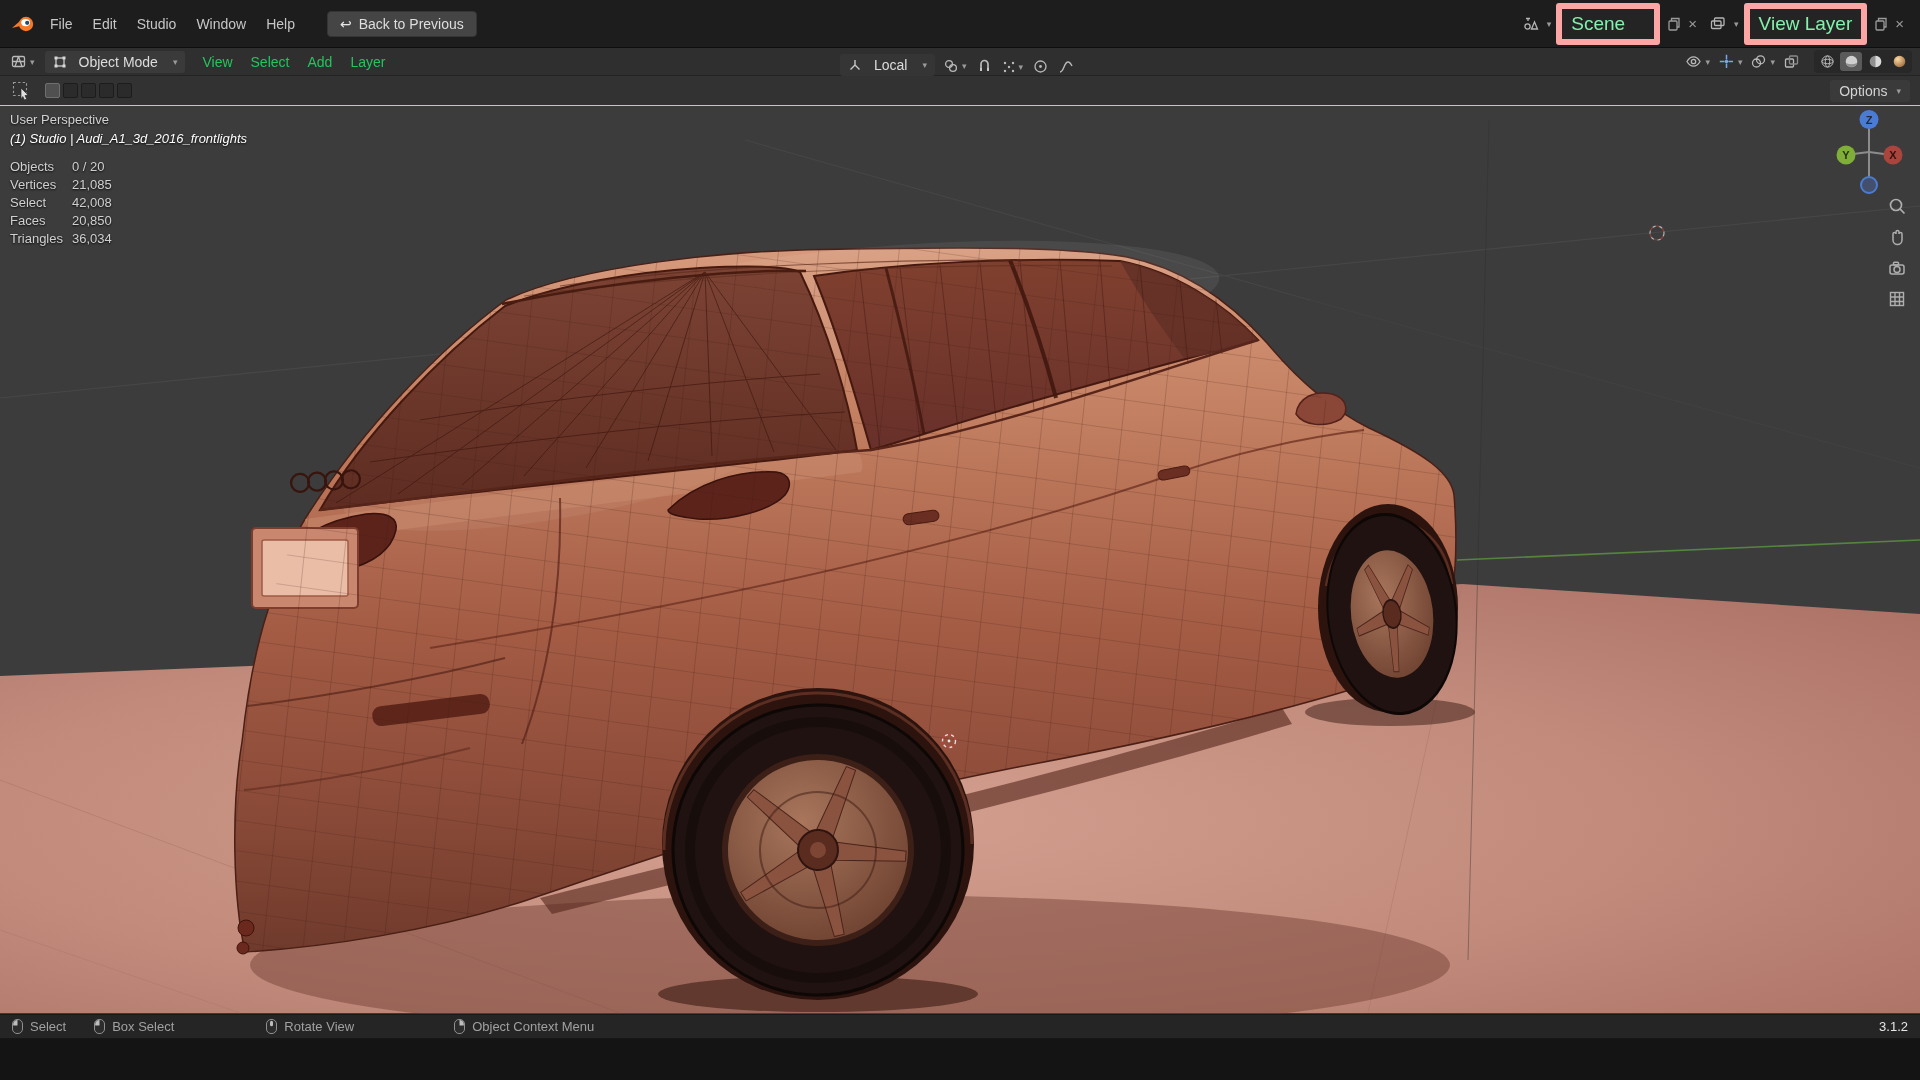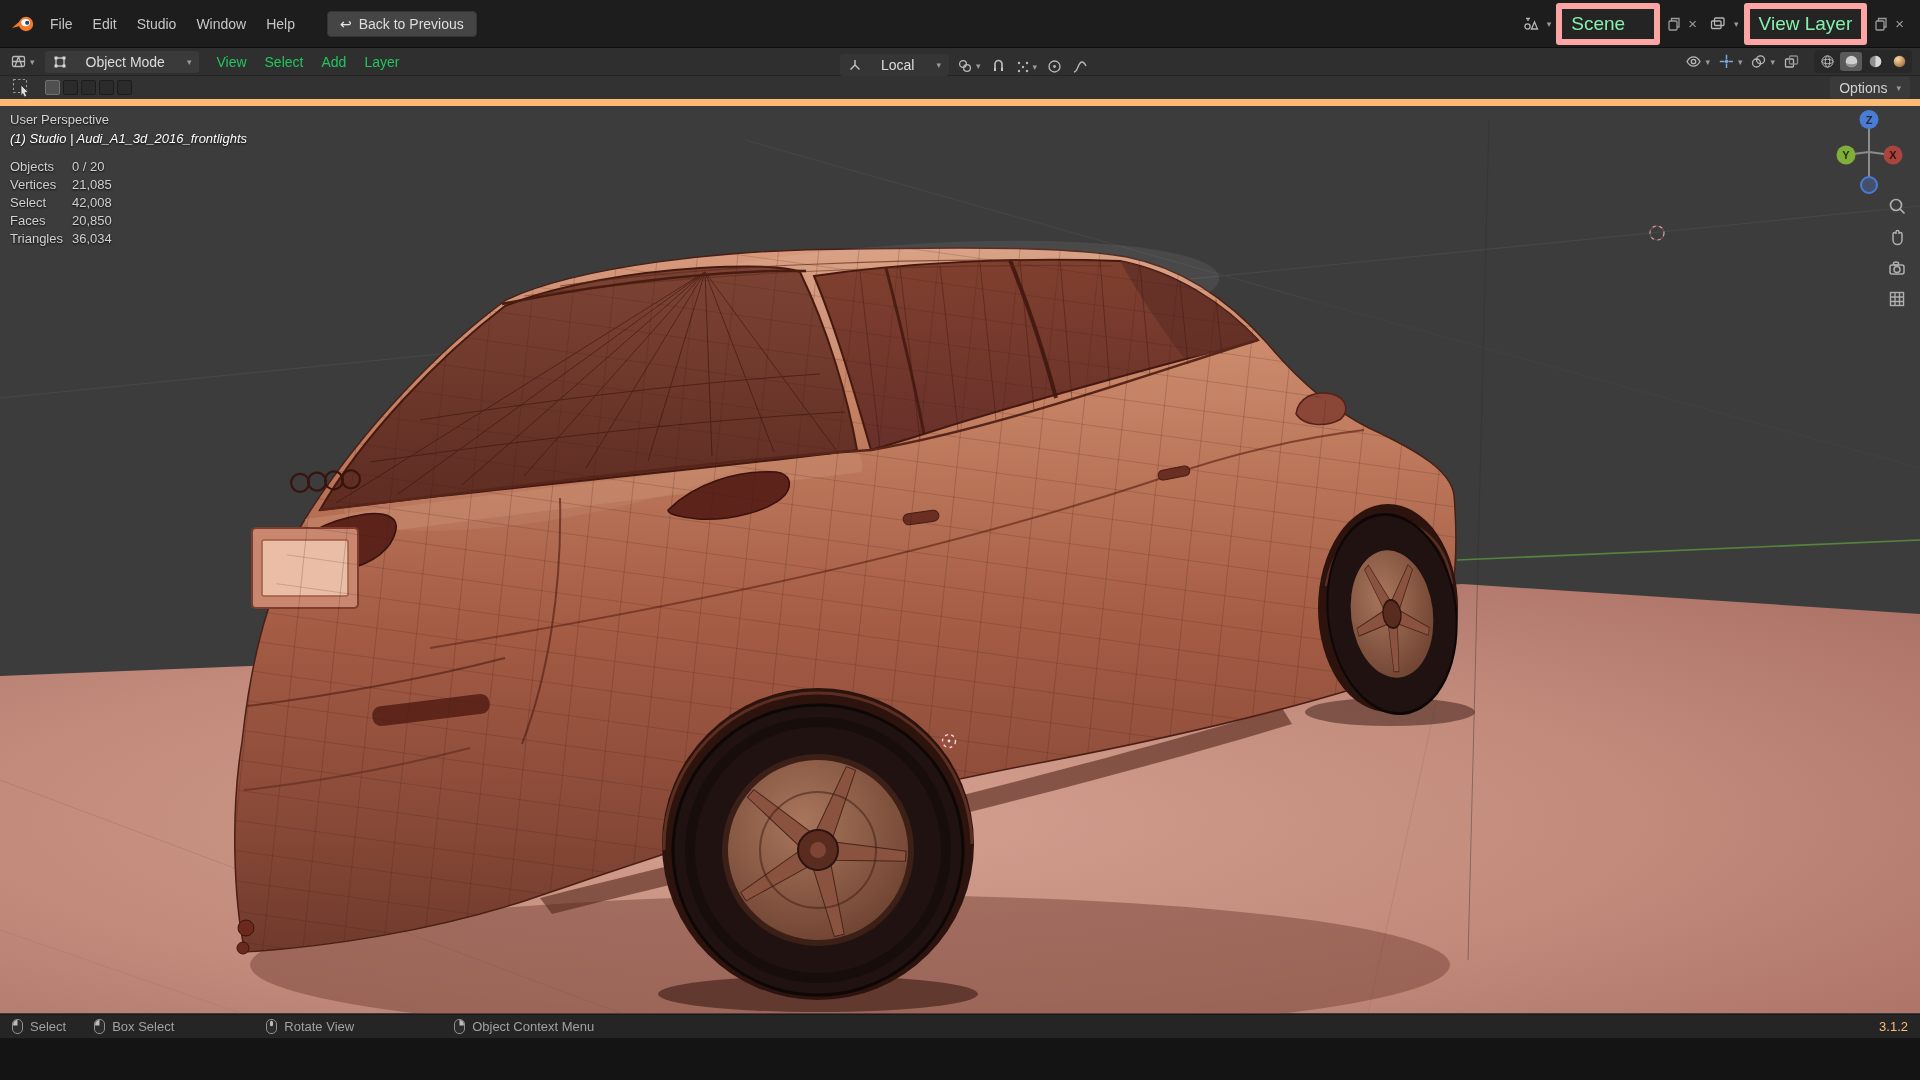--- a/index.html
+++ b/index.html
@@ -15,33 +15,33 @@
   .btn-back .arr { font-size:14px; color:#e8e8e8; }
   .topbar-right { margin-left:auto; display:flex; align-items:center; gap:10px; padding-right:4px; }
   .selector { display:flex; align-items:center; gap:5px; }
   .selector .field { background:#242424; border:6px solid #fca5a5; border-radius:3px; padding:4px 9px; min-width:104px; color:#86efac; font-size:19px; }
   .ticon { color:#9b9b9b; display:flex; align-items:center; }
   .xbtn { color:#9b9b9b; font-size:15px; padding:0 2px; }
   .caret { font-size:9px; color:#9a9a9a; margin-left:3px; }
 
   
   .header { position:absolute; top:48px; left:0; right:0; height:28px; background:#2f2f2f; border-bottom:1px solid #232323; display:flex; align-items:center; padding:0 8px; }
-  .dropdown-btn { display:flex; align-items:center; gap:19px; background:#3a3a3a; border-radius:3px; padding:3px 8px; font-size:14px; color:#dcdcdc; }
+  .dropdown-btn { display:flex; align-items:center; gap:12px; background:#3a3a3a; border-radius:3px; padding:3px 8px; font-size:14px; color:#dcdcdc; }
   .hdr-menu { padding:4px 9px; color:#22c55e; font-size:14px; }
   .hdr-sep { width:8px; }
   .hdr-center { position:absolute; left:840px; top:0; height:28px; display:flex; align-items:flex-end; gap:6px; }
   .hdr-right { margin-left:auto; display:flex; align-items:center; gap:4px; }
   .icon-btn { display:flex; align-items:center; padding:2px 2px; border-radius:3px; }
   .shading-group { display:flex; background:#282828; border-radius:4px; padding:2px; gap:2px; margin-left:8px; }
   .shade { width:22px; height:19px; display:flex; align-items:center; justify-content:center; border-radius:3px; }
   .shade.sel { background:#5a5a5a; }
 
   
   .viewport { position:absolute; left:0; top:76px; right:0; height:938px; background:#3c3c3c; overflow:hidden; }
-  .toolstrip { position:absolute; left:0; right:0; top:0; height:30px; background:#323232; border-bottom:7px solid #fdba74; display:flex; align-items:center; padding:0 10px; z-index:6; }
+  .toolstrip { position:absolute; left:0; right:0; top:0; height:30px; background:#323232; border-bottom:1px solid #fdba74; display:flex; align-items:center; padding:0 10px; z-index:6; }
   .mode-squares { display:flex; gap:3px; margin-left:12px; }
   .msq { width:15px; height:15px; background:#2b2b2b; border:1px solid #1c1c1c; border-radius:2px; }
   .msq.sel { background:#505050; border-color:#6f6f6f; }
   .options-btn { margin-left:auto; display:flex; align-items:center; gap:6px; color:#d2d2d2; font-size:14px; background:#3a3a3a; border-radius:3px; padding:3px 9px; }
 
   svg.scene { position:absolute; inset:0; z-index:1; }
 
   .vp-info { position:absolute; left:10px; top:34px; z-index:5; color:#d2d2d2; text-shadow:0 1px 2px rgba(0,0,0,.85); font-size:13px; line-height:19px; }
   .vp-info .line2 { color:#ffffff;font-style:italic; }
   .stats { margin-top:10px; }
@@ -51,21 +51,21 @@
 
   .gizmo { position:absolute; top:34px; right:9px; width:84px; height:84px; z-index:5; }
   .nav-tools { position:absolute; right:12px; top:119px; display:flex; flex-direction:column; gap:9px; align-items:center; z-index:5; }
   .nav-tools .nbtn { width:22px; height:22px; display:flex; align-items:center; justify-content:center; opacity:.85; }
 
   
   .statusbar { position:absolute; left:0; top:1014px; right:0; height:24px; background:#252525; border-top:1px solid #191919; display:flex; align-items:center; padding:0 12px; color:#a0a0a0; font-size:13px; z-index:10; }
   .hint { display:flex; align-items:center; gap:7px; margin-right:28px; }
   .hint.gap { margin-left:64px; }
   .hint.gap2 { margin-left:72px; }
-  .version { margin-left:auto; color:#fdba74;text-align:right; }
+  .version { margin-left:auto; color:#e5e5e5;text-align:right; }
   .bottomstrip { position:absolute; left:0; top:1039px; right:0; bottom:0; background:#141414; }
 
   .ic { display:block; }
 </style>
 </head>
 <body>
 
 <div id="app">
 
   <div class="topbar">

